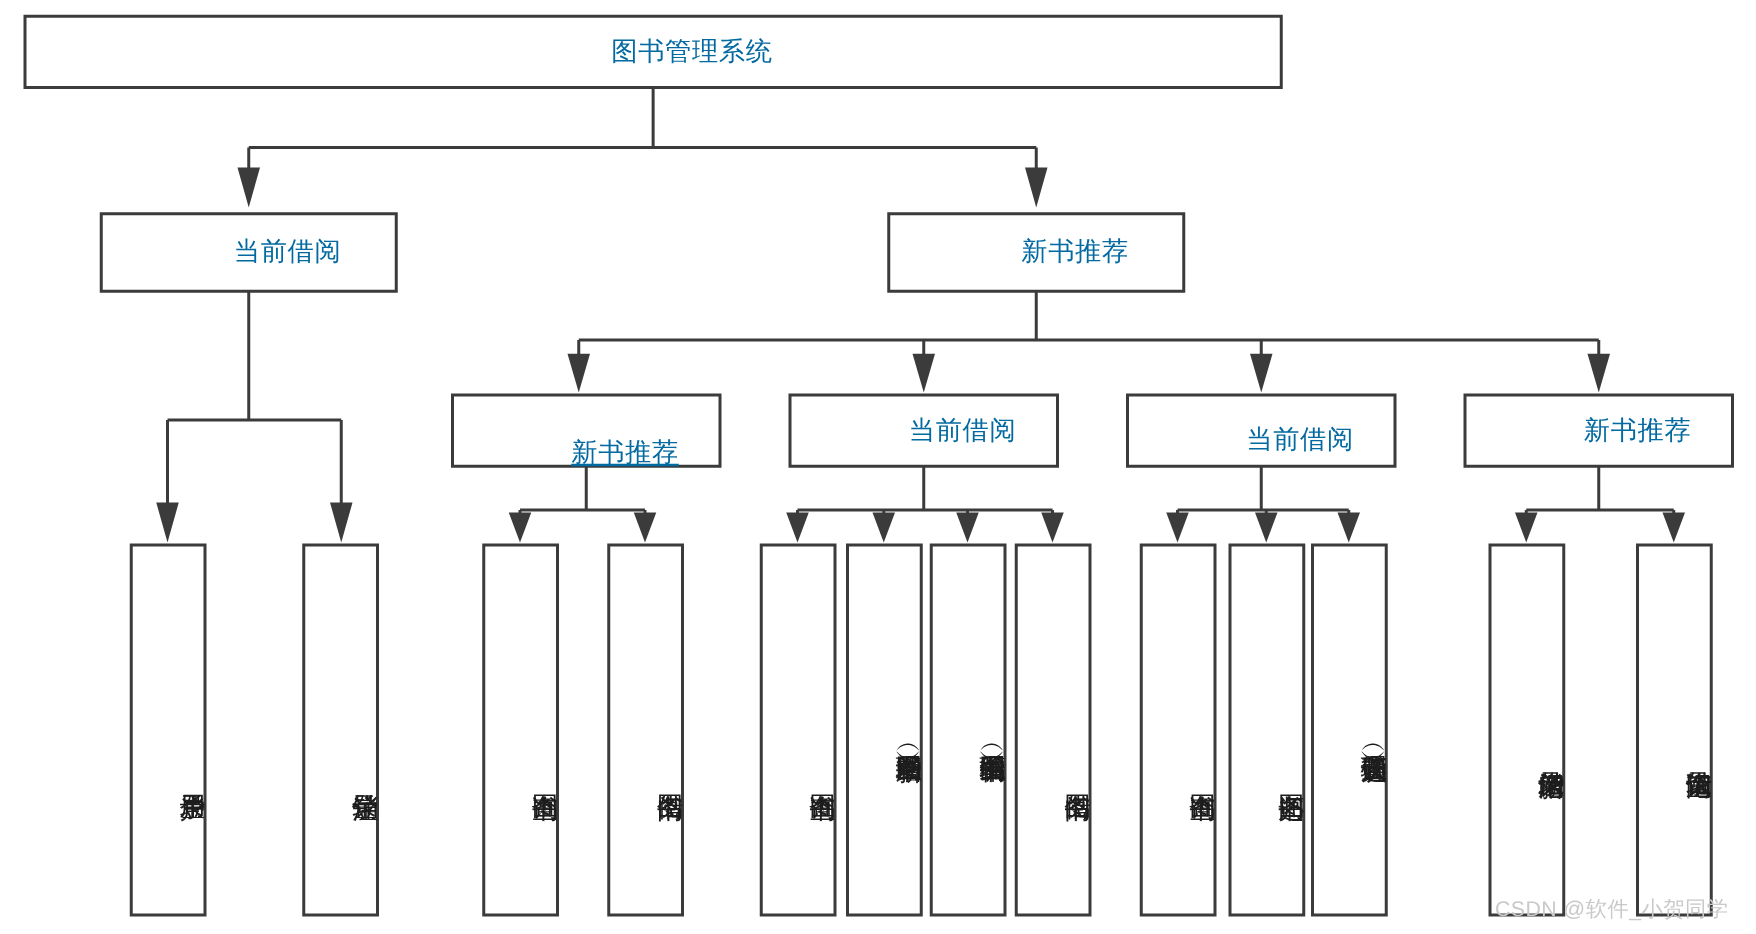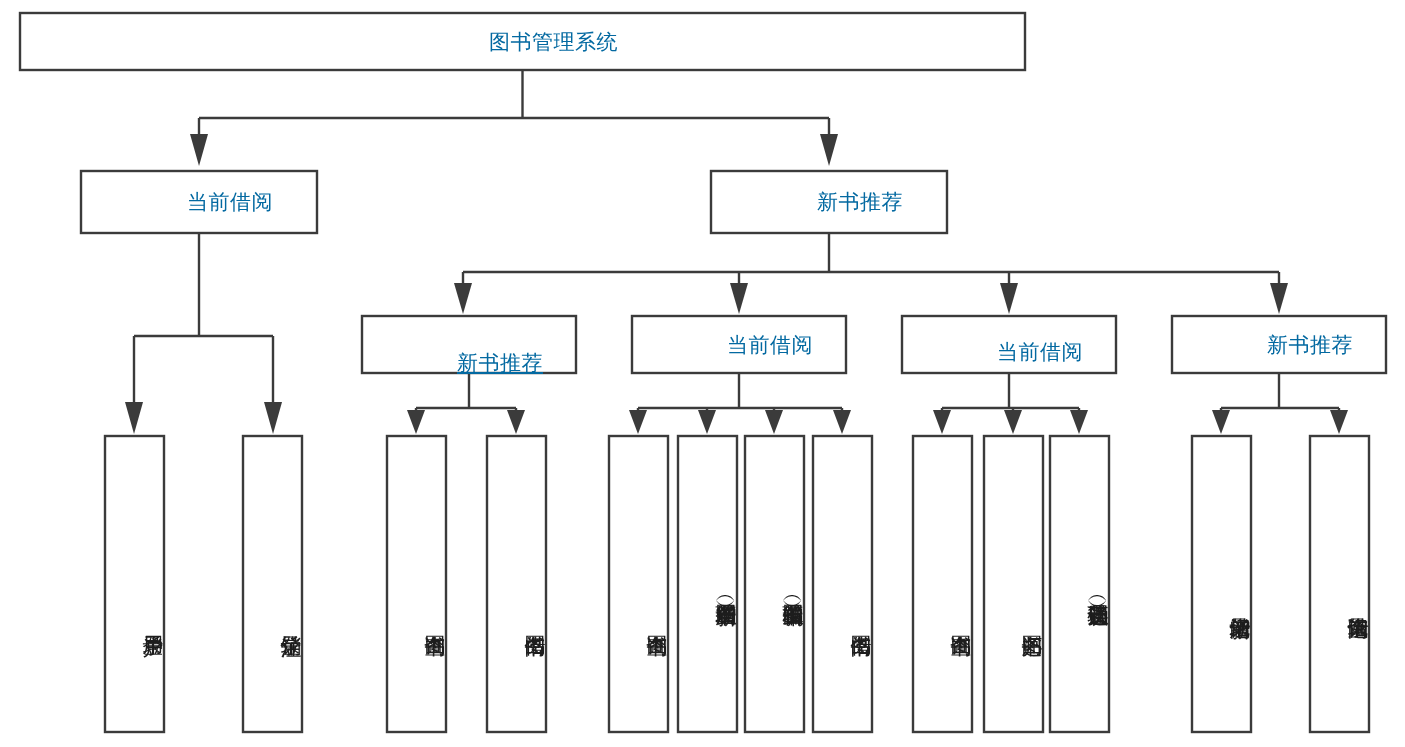--- a/index.html
+++ b/index.html
@@ -198,14 +198,15 @@
   <div class="node-label-v" style="left:609px; top:505px; width:59px; height:227px;">查询图书</div>
   <div class="node-label-v" style="left:678px; top:443px; width:59px; height:289px;">新增图书（管理员）</div>
   <div class="node-label-v" style="left:745px; top:443px; width:59px; height:289px;">编辑图书（管理员）</div>
   <div class="node-label-v" style="left:813px; top:505px; width:59px; height:227px;">借阅图书</div>
   <div class="node-label-v" style="left:913px; top:505px; width:59px; height:227px;">查询图书</div>
   <div class="node-label-v" style="left:984px; top:505px; width:59px; height:227px;">归还图书</div>
   <div class="node-label-v" style="left:1050px; top:443px; width:59px; height:289px;">确认归还（管理员）</div>
   <div class="node-label-v" style="left:1192px; top:470px; width:59px; height:262px;">新增借阅记录</div>
   <div class="node-label-v" style="left:1310px; top:470px; width:59px; height:262px;">查询借阅记录</div>
 
+  <div class="watermark" style="left:1196px; top:716px;">CSDN @软件_小贺同学</div>
 
 </div>
 
 </body></html>

